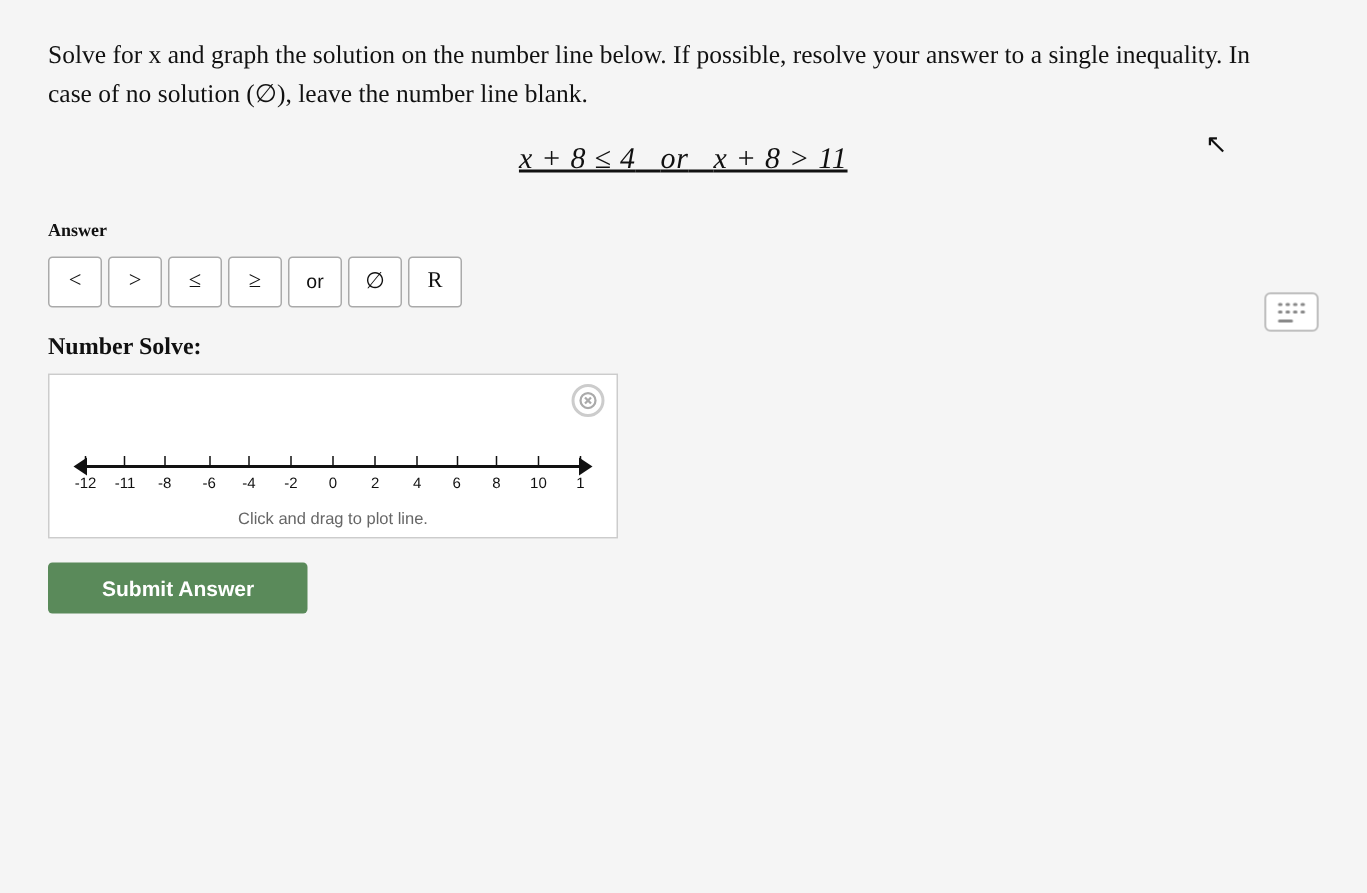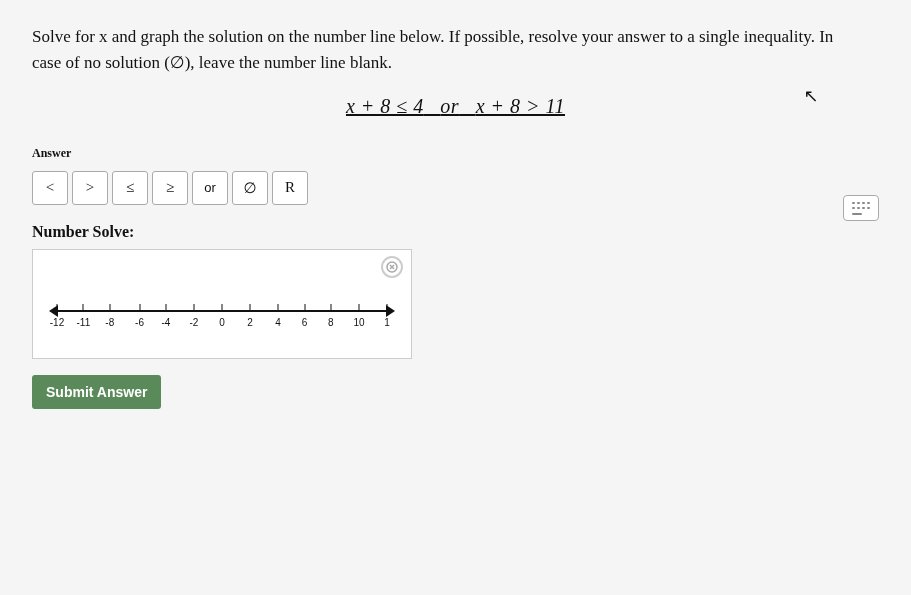--- a/index.html
+++ b/index.html
@@ -209,21 +209,21 @@
       text-align: center;
       font-size: 11px;
       font-family: Arial, sans-serif;
       color: #666;
     }
 
     .submit-btn {
       background: #5a8a5a;
       color: #fff;
       border: none;
-      padding: 9px 14px;
+      padding: 9px 36px;
       font-size: 14px;
       font-family: Arial, sans-serif;
       cursor: pointer;
       border-radius: 3px;
       font-weight: bold;
     }
 
     .keyboard-icon {
       position: absolute;
       right: 32px;
@@ -343,18 +343,19 @@
             <div class="tick-label" style="left: 75%;">6</div>
             <div class="tick" style="left: 83%;"></div>
             <div class="tick-label" style="left: 83%;">8</div>
             <div class="tick" style="left: 91.5%;"></div>
             <div class="tick-label" style="left: 91.5%;">10</div>
             <div class="tick" style="left: 100%;"></div>
             <div class="tick-label" style="left: 100%;">1</div>
           </div>
       </div>
 
+      <div class="click-drag-text">Click and drag to plot line.</div>
     </div>
   </div>
 
   
   <button class="submit-btn">Submit Answer</button>
 </div>
 
 </body></html>

